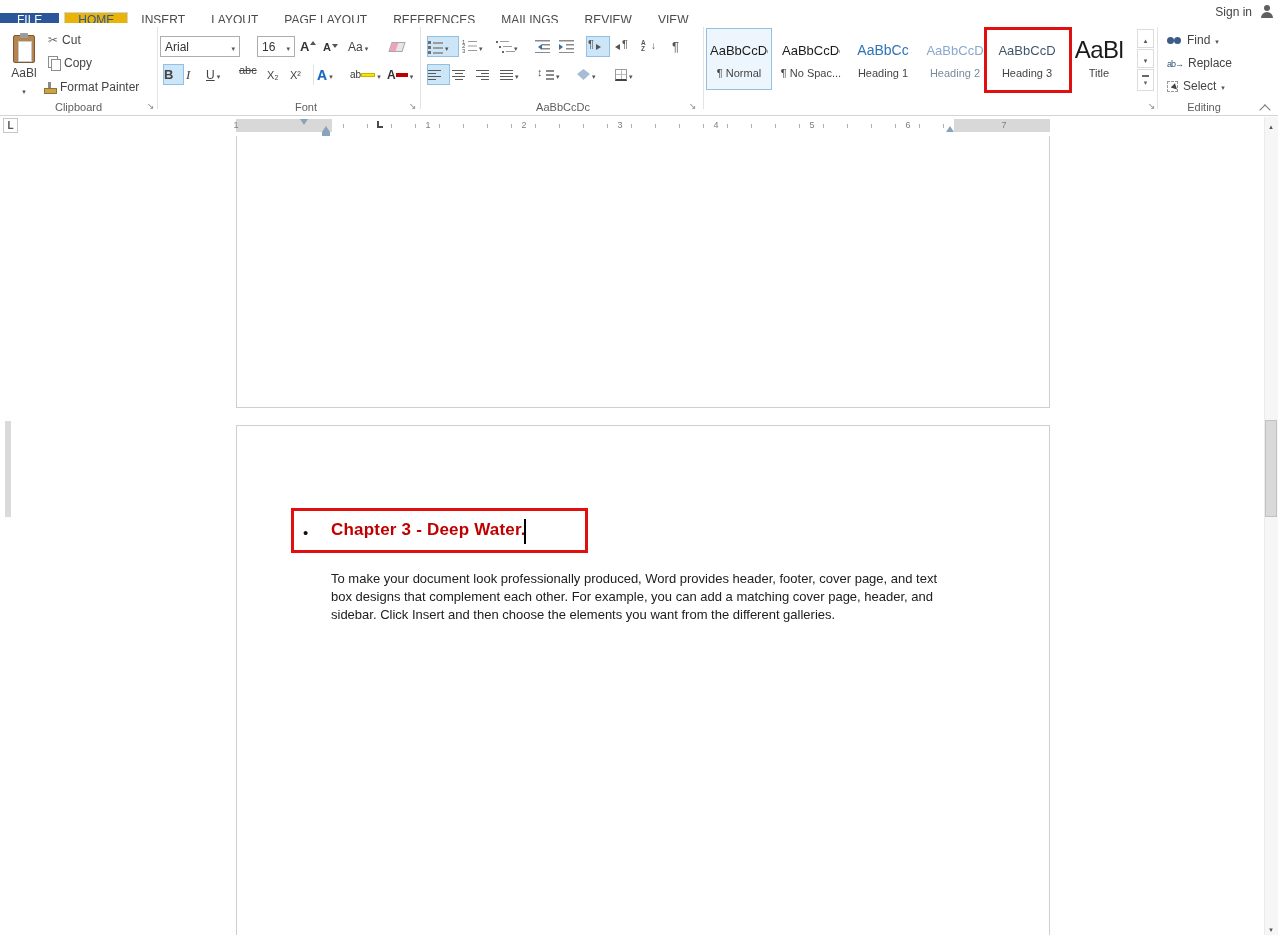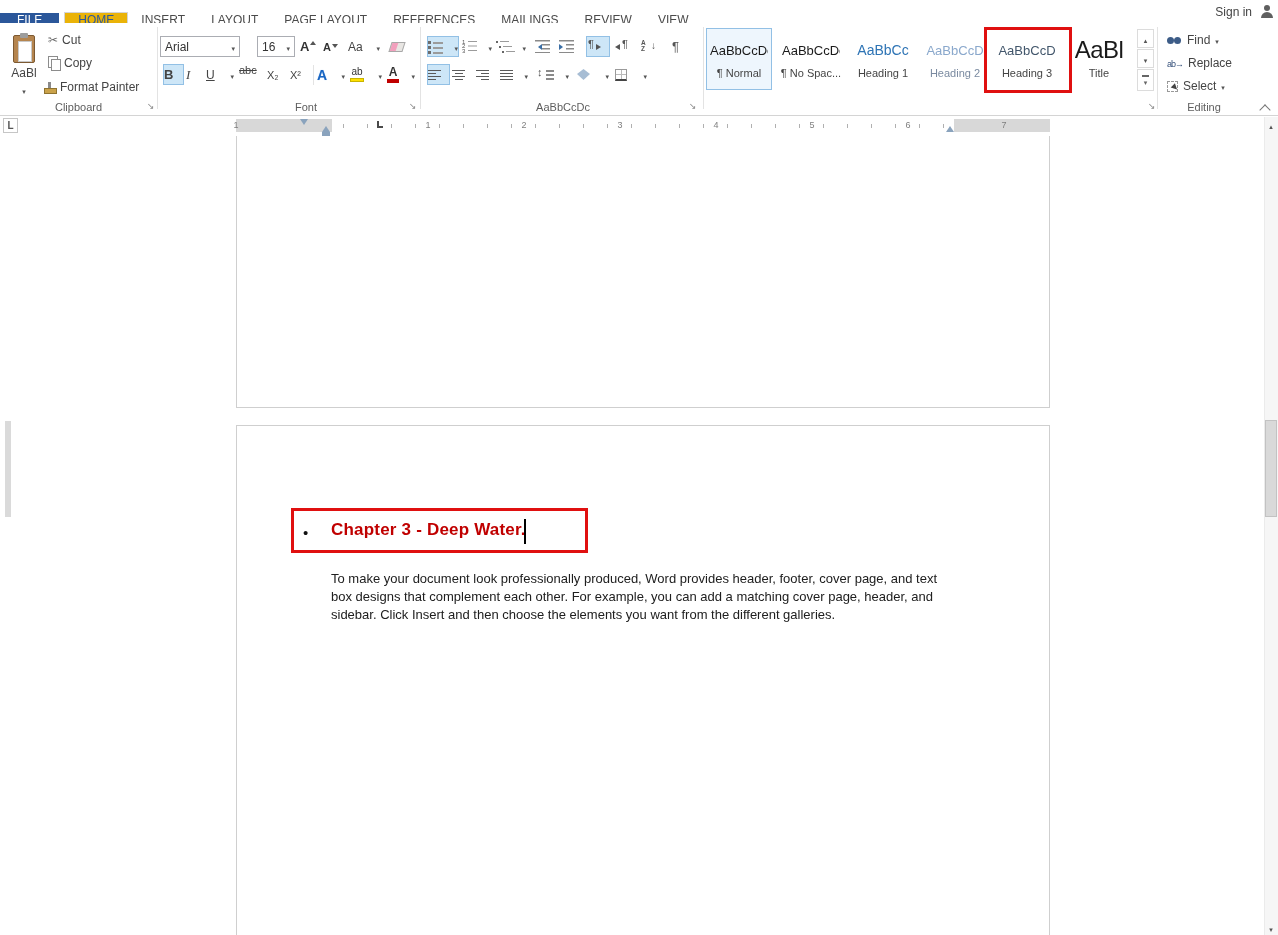--- a/index.html
+++ b/index.html
@@ -21,21 +21,21 @@
   
   .ribbon{position:absolute;top:23px;left:0;width:100%;height:93px;background:#fff;border-bottom:1px solid #d4d4d4}
   .gsep{position:absolute;top:4px;height:82px;width:1px;background:#e3e3e3}
   .glabel{position:absolute;top:78px;font-size:11px;color:#5e5e5e;text-align:center}
   .launcher{position:absolute;top:76px;width:13px;height:13px;display:flex;align-items:center;justify-content:center;color:#8a8a8a}
   .launcher::before{content:"↘";font-size:9px}
   .collapse{position:absolute;left:1257px;top:79px;width:16px;height:13px}
   .collapse::before{content:"";display:block;width:7px;height:7px;border-left:1.5px solid #777;border-top:1.5px solid #777;
                     transform:rotate(45deg);margin:4px auto 0}
 
-  .rbtn{position:absolute;height:21px;display:flex;align-items:center;justify-content:space-between;gap:2px;border:1px solid transparent;color:#444}
+  .rbtn{position:absolute;height:21px;display:flex;align-items:center;justify-content:flex-start;gap:2px;border:1px solid transparent;color:#444}
   .toggled{background:#cde6f7;border-color:#92c0e5}
   .g-da::before{content:"▾";font-size:7px;color:#555;line-height:1}
   .g-up::before{content:"▴";font-size:7px;color:#555;line-height:1}
 
   
   .paste-btn{position:absolute;left:3px;top:3px;width:42px;height:82px;display:flex;flex-direction:column;align-items:center;
              justify-content:flex-start;gap:3px;padding-top:6px}
   .ic-clipboard{position:relative;width:22px;height:28px;background:#b5854f;border:1px solid #7d5a32;border-radius:2px;margin-top:3px}
   .ic-clipboard::before{content:"";position:absolute;left:4px;top:5px;width:12px;height:19px;background:#fff;border:1px solid #c9c9c9}
   .ic-clipboard::after{content:"";position:absolute;left:6px;top:-3px;width:8px;height:5px;background:#9d9d9d;border-radius:1px}
@@ -58,21 +58,21 @@
   .ic-shrink::before{content:"A"}
   .ic-shrink::after{content:"";position:absolute;right:0;top:3px;border-left:3px solid transparent;border-right:3px solid transparent;border-top:4px solid #555}
   .ic-eraser{width:14px;height:10px;border:1px solid #a8a8a8;transform:skewX(-18deg);
              background:linear-gradient(#f2a0bd,#f2a0bd) 0 0/6px 100% no-repeat,#e8e6e3}
   .t-bold{font-weight:bold;font-size:13px}
   .t-italic{font-family:"Liberation Serif",serif;font-style:italic;font-size:13px}
   .t-under{text-decoration:underline;font-size:12px}
   .t-strike{text-decoration:line-through;font-size:11px}
   .t-sub,.t-sup{font-size:11px}
   .fx-a{color:#1a66c2;font-weight:bold;font-size:14px;text-shadow:0 0 1px #a9ccf5}
-  .stack{display:flex;flex-direction:column;align-items:center;line-height:1}
+  .stack{display:flex;flex-direction:row;align-items:center;line-height:1}
   .hl-ab{font-size:10px;color:#333}
   .hl-bar{width:14px;height:4px;background:#ffe000;border:1px solid #c9b400;margin-top:1px}
   .fc-a{font-size:12px;font-weight:bold;color:#333}
   .fc-bar{width:12px;height:4px;background:#c00000;margin-top:1px}
   .vdiv{position:absolute;top:42px;height:20px;width:1px;background:#e3e3e3}
 
   
   .ic-bullets{position:relative;width:15px;height:13px}
   .ic-bullets::before{content:"";position:absolute;left:0;top:1px;width:2.5px;height:2.5px;background:#6d6d6d;
                       box-shadow:0 5px 0 #6d6d6d,0 10px 0 #6d6d6d}

